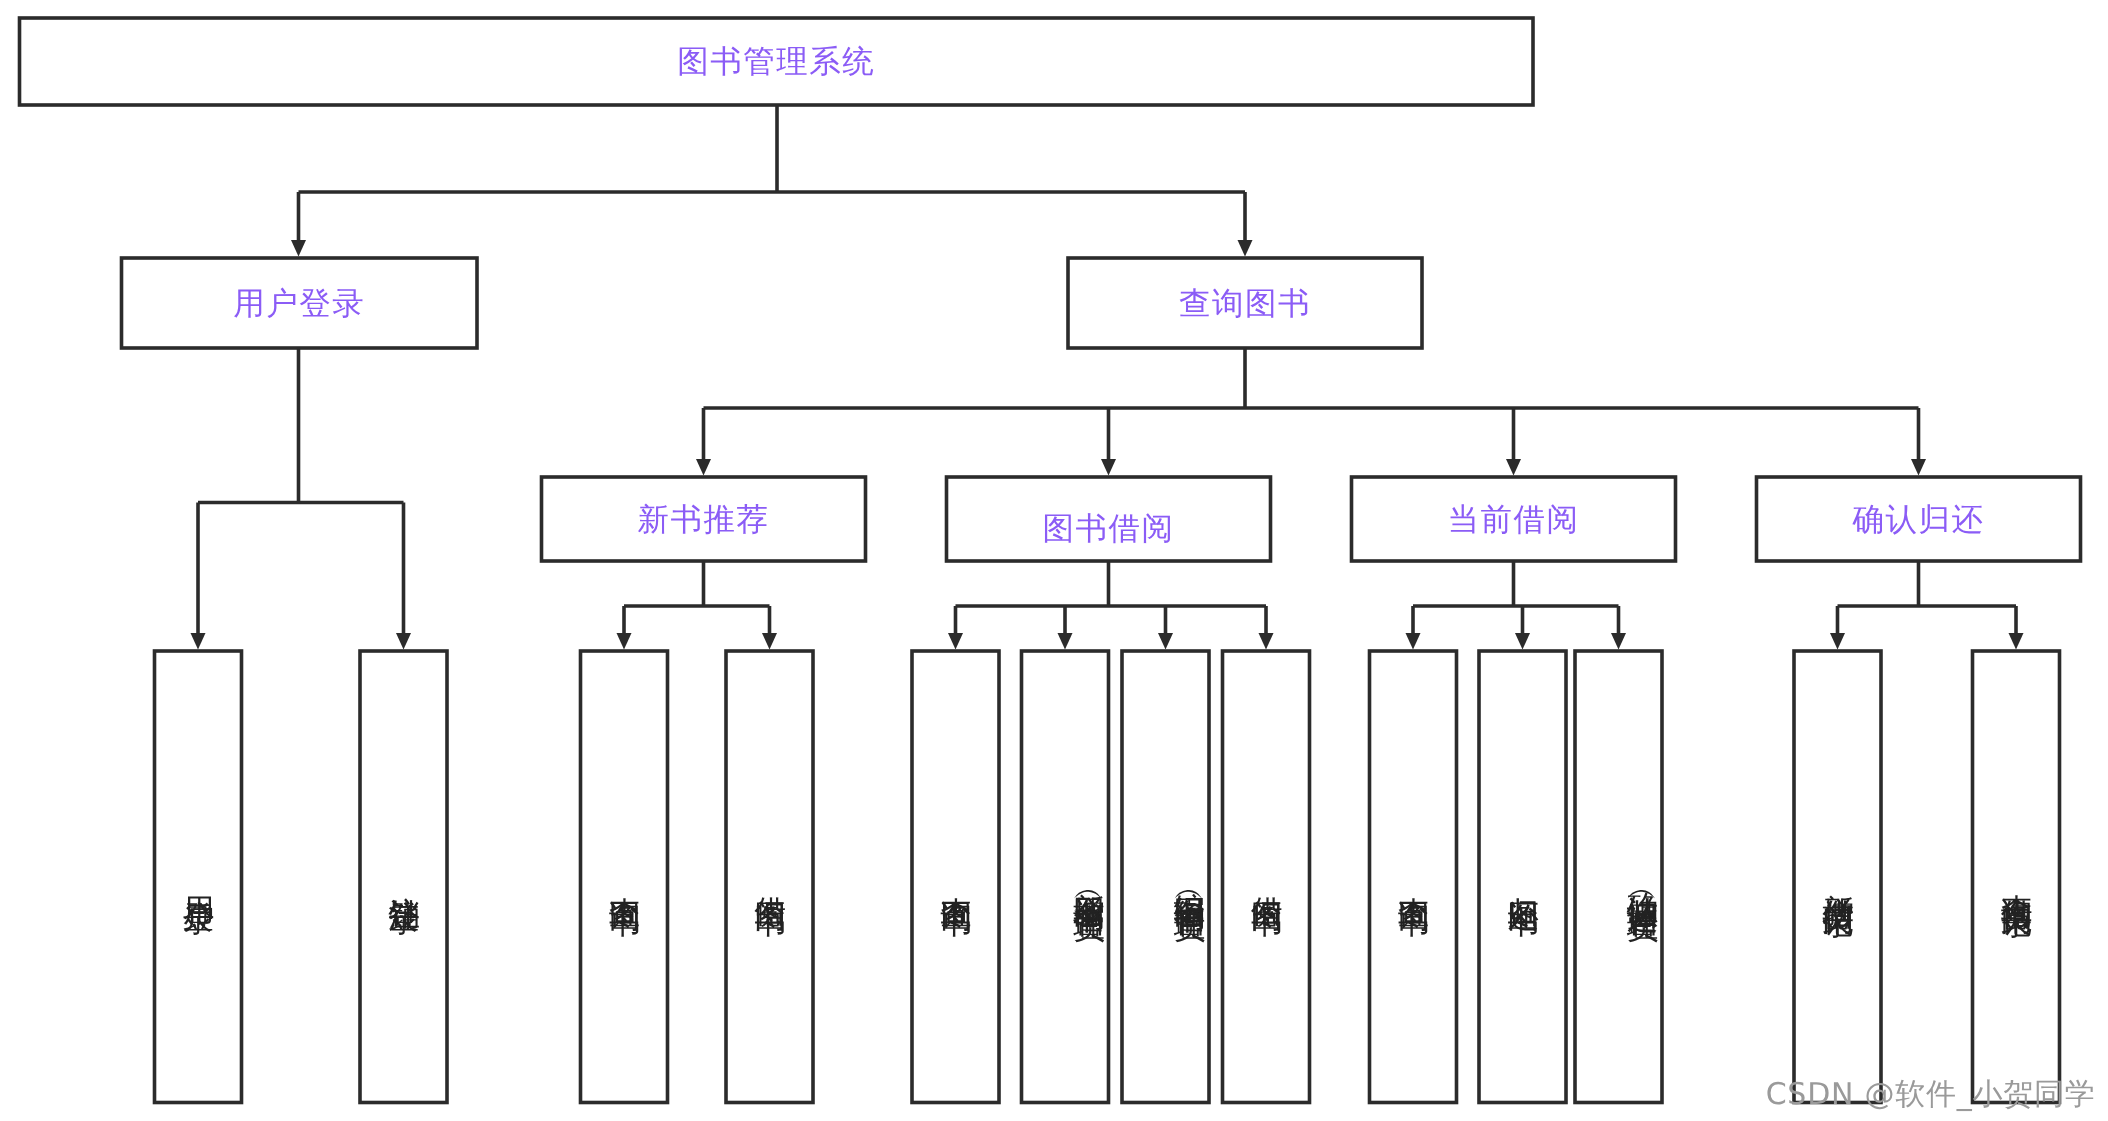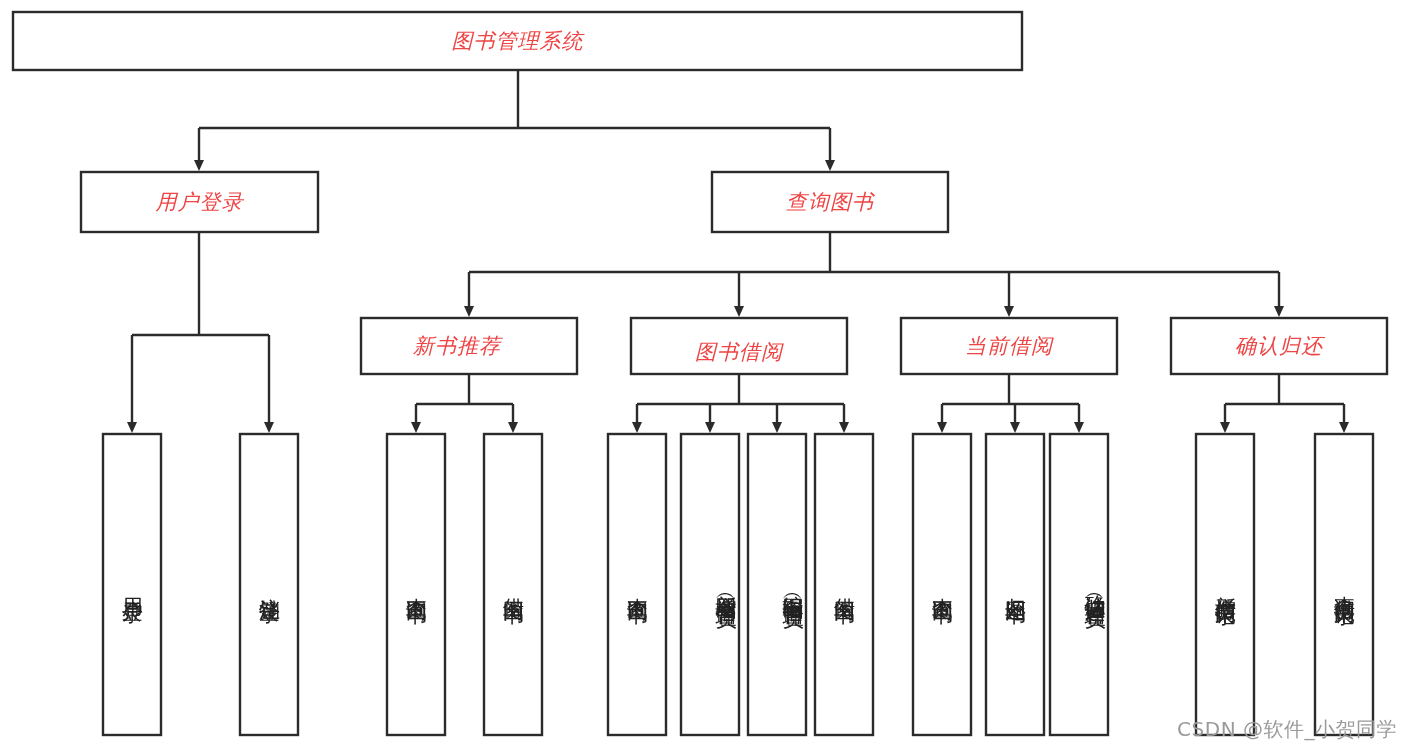--- a/index.html
+++ b/index.html
@@ -62,24 +62,23 @@
     padding-top: 4px;
     box-sizing: border-box;
   }
   .horiz-label-wrap {
     position: absolute;
     display: flex;
     align-items: center;
     justify-content: center;
     font-size: 21px;
     letter-spacing: 1px;
-    color: #ef4444;
+    color: #8b5cf6;
     white-space: nowrap;
     pointer-events: none;
-    font-style: italic;
   }
   .watermark {
     position: absolute;
     right: 8px;
     bottom: 4px;
     font-size: 20px;
     color: #9a9a9a;
     letter-spacing: 0.5px;
     white-space: nowrap;
     font-family: "DejaVu Sans", "Liberation Sans", sans-serif;
@@ -152,21 +151,21 @@
         <rect x="1050" y="434" width="58" height="301" class="node-box"></rect>
         <rect x="1196" y="434" width="58" height="301" class="node-box"></rect>
         <rect x="1315" y="434" width="58" height="301" class="node-box"></rect>
       </g>
   </svg>
 
   <div id="labels-layer">
       <div class="horiz-label-wrap" style="left: 13px; top: 12px; width: 1009px; height: 58px;">图书管理系统</div>
       <div class="horiz-label-wrap" style="left: 81px; top: 172px; width: 237px; height: 60px;">用户登录</div>
       <div class="horiz-label-wrap" style="left: 712px; top: 172px; width: 236px; height: 60px;">查询图书</div>
-      <div class="horiz-label-wrap" style="left: 349px; top: 318px; width: 216px; height: 56px;">新书推荐</div>
+      <div class="horiz-label-wrap" style="left: 361px; top: 318px; width: 216px; height: 56px;">新书推荐</div>
       <div class="horiz-label-wrap" style="left: 631px; top: 318px; width: 216px; height: 68px;">图书借阅</div>
       <div class="horiz-label-wrap" style="left: 901px; top: 318px; width: 216px; height: 56px; text-align: right;">当前借阅</div>
       <div class="horiz-label-wrap" style="left: 1171px; top: 318px; width: 216px; height: 56px;">确认归还</div>
       <div class="vert-label-wrap" style="left: 103px; top: 434px; width: 58px; height: 301px;">用户登录</div>
       <div class="vert-label-wrap" style="left: 240px; top: 434px; width: 58px; height: 301px;">注销登录</div>
       <div class="vert-label-wrap" style="left: 387px; top: 434px; width: 58px; height: 301px;">查询图书</div>
       <div class="vert-label-wrap" style="left: 484px; top: 434px; width: 58px; height: 301px;">借阅图书</div>
       <div class="vert-label-wrap" style="left: 608px; top: 434px; width: 58px; height: 301px;">查询图书</div>
       <div class="vert-label-wrap align-top" style="left: 681px; top: 434px; width: 58px; height: 301px;">新增图书（管理员）</div>
       <div class="vert-label-wrap align-top" style="left: 748px; top: 434px; width: 58px; height: 301px;">编辑图书（管理员）</div>

